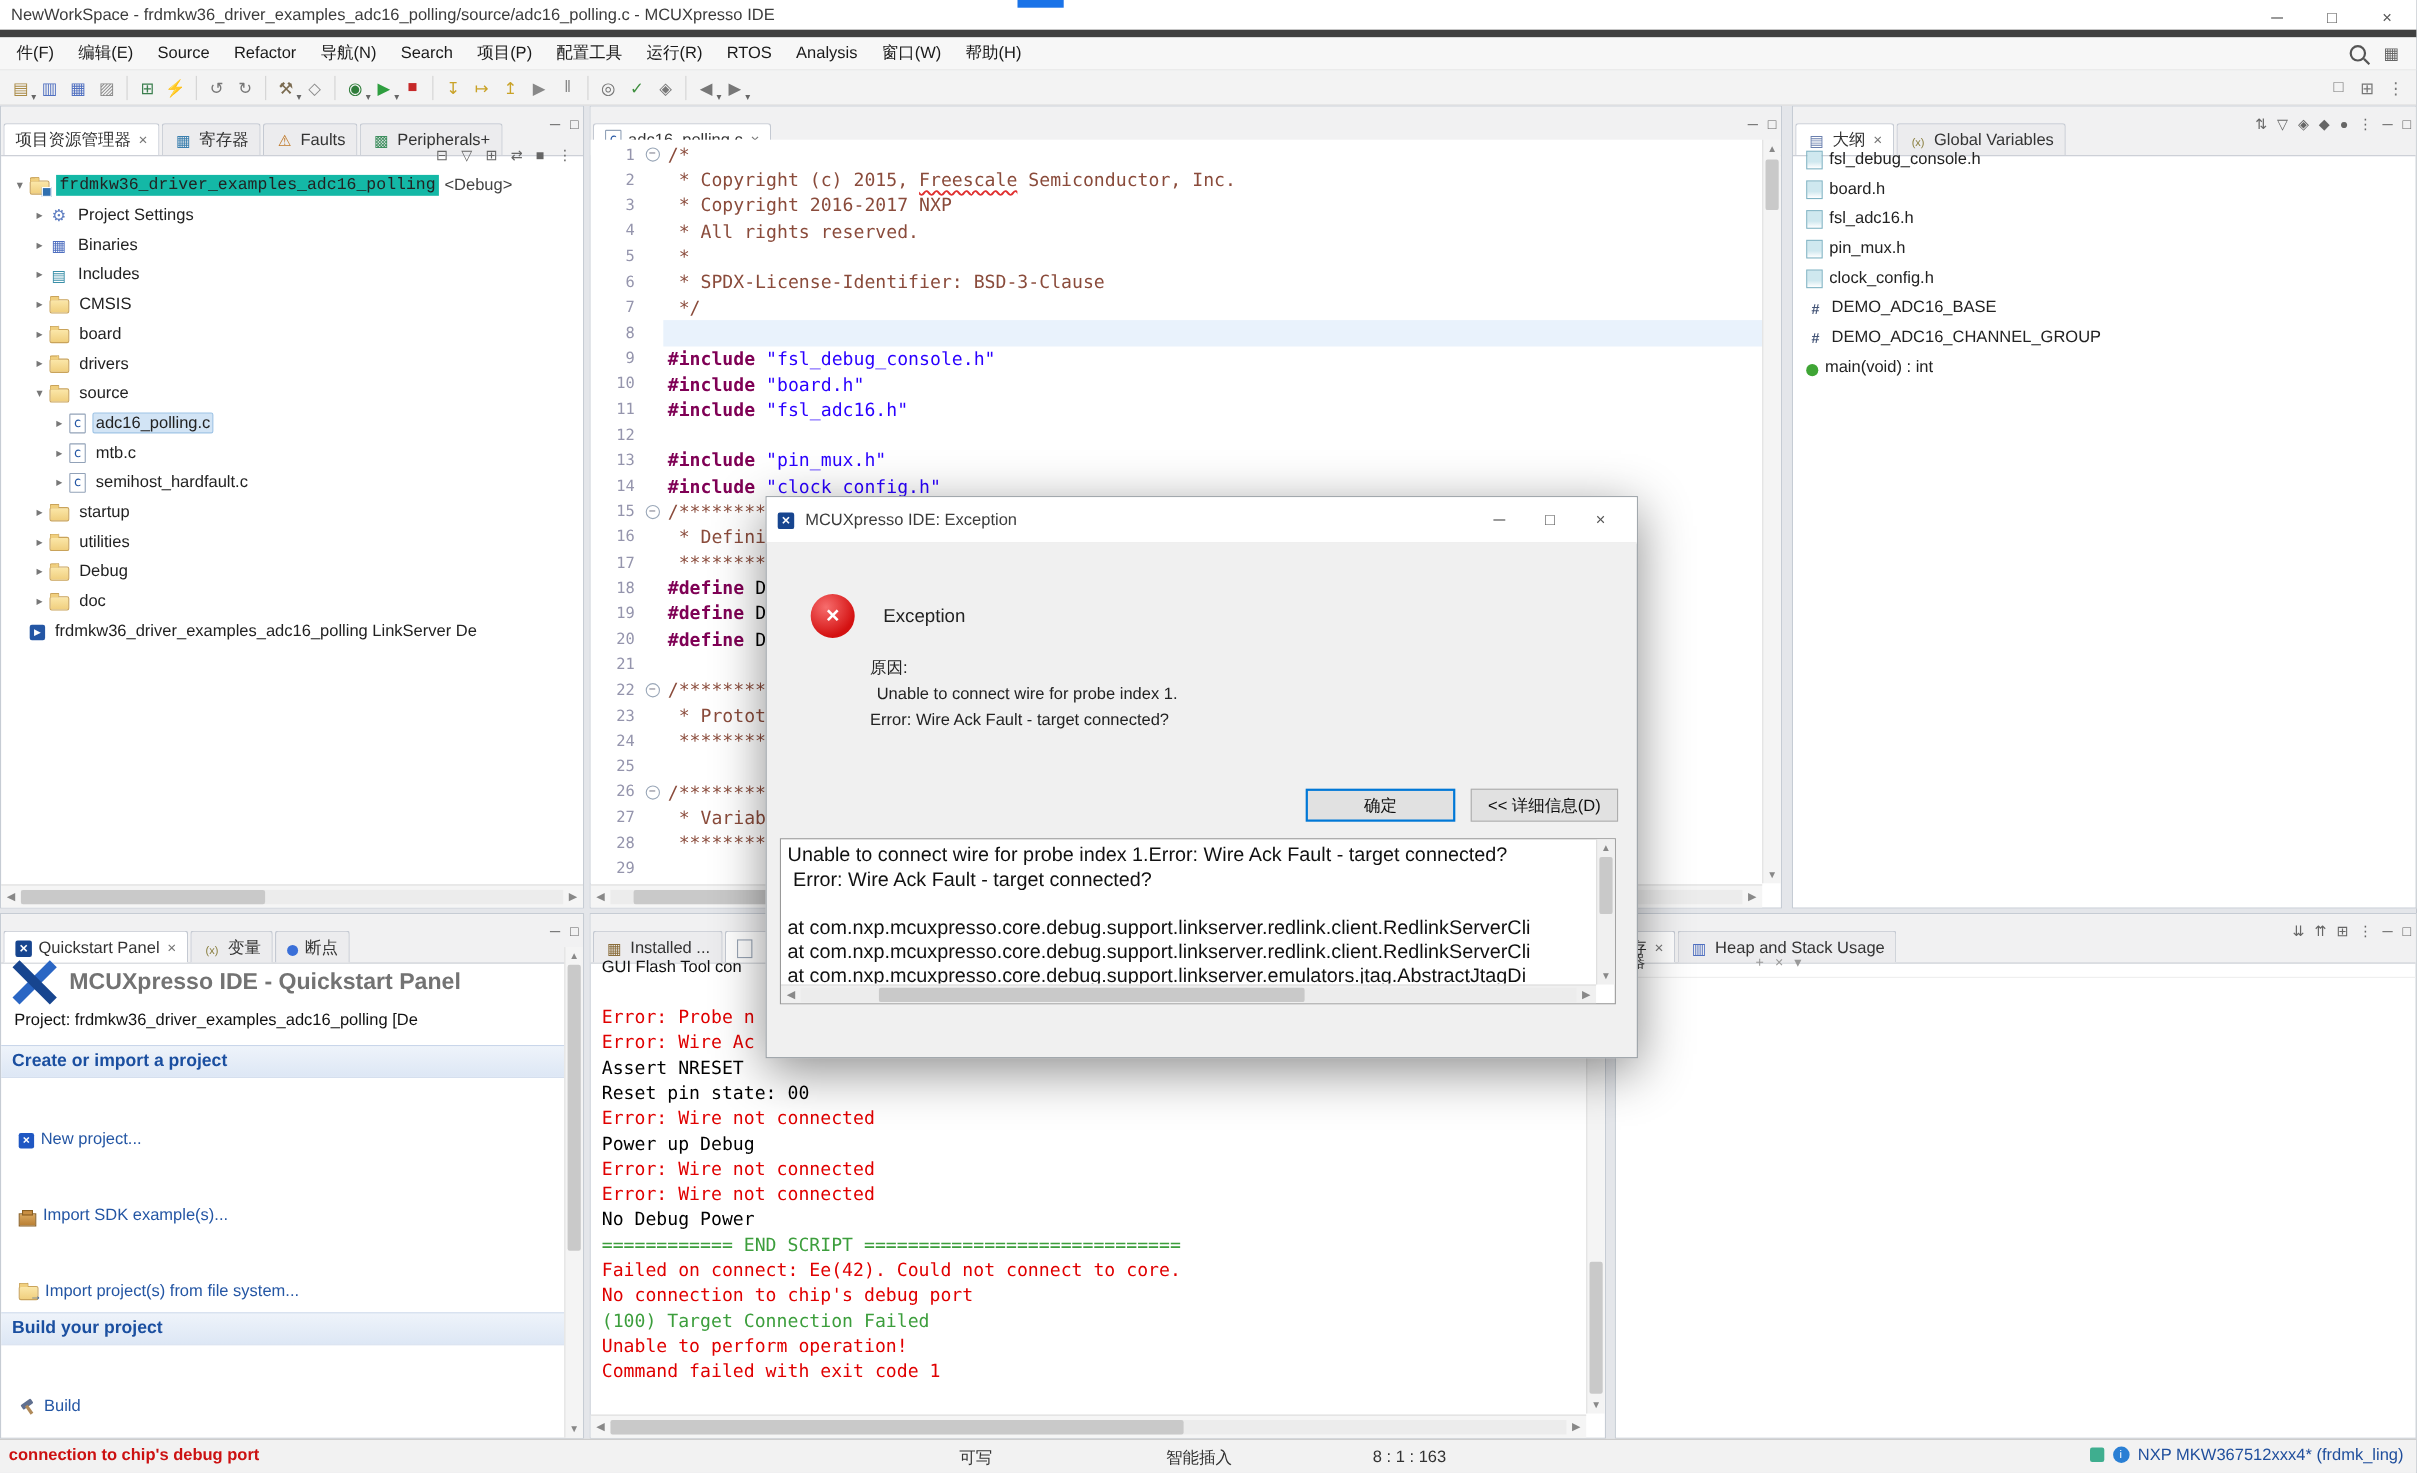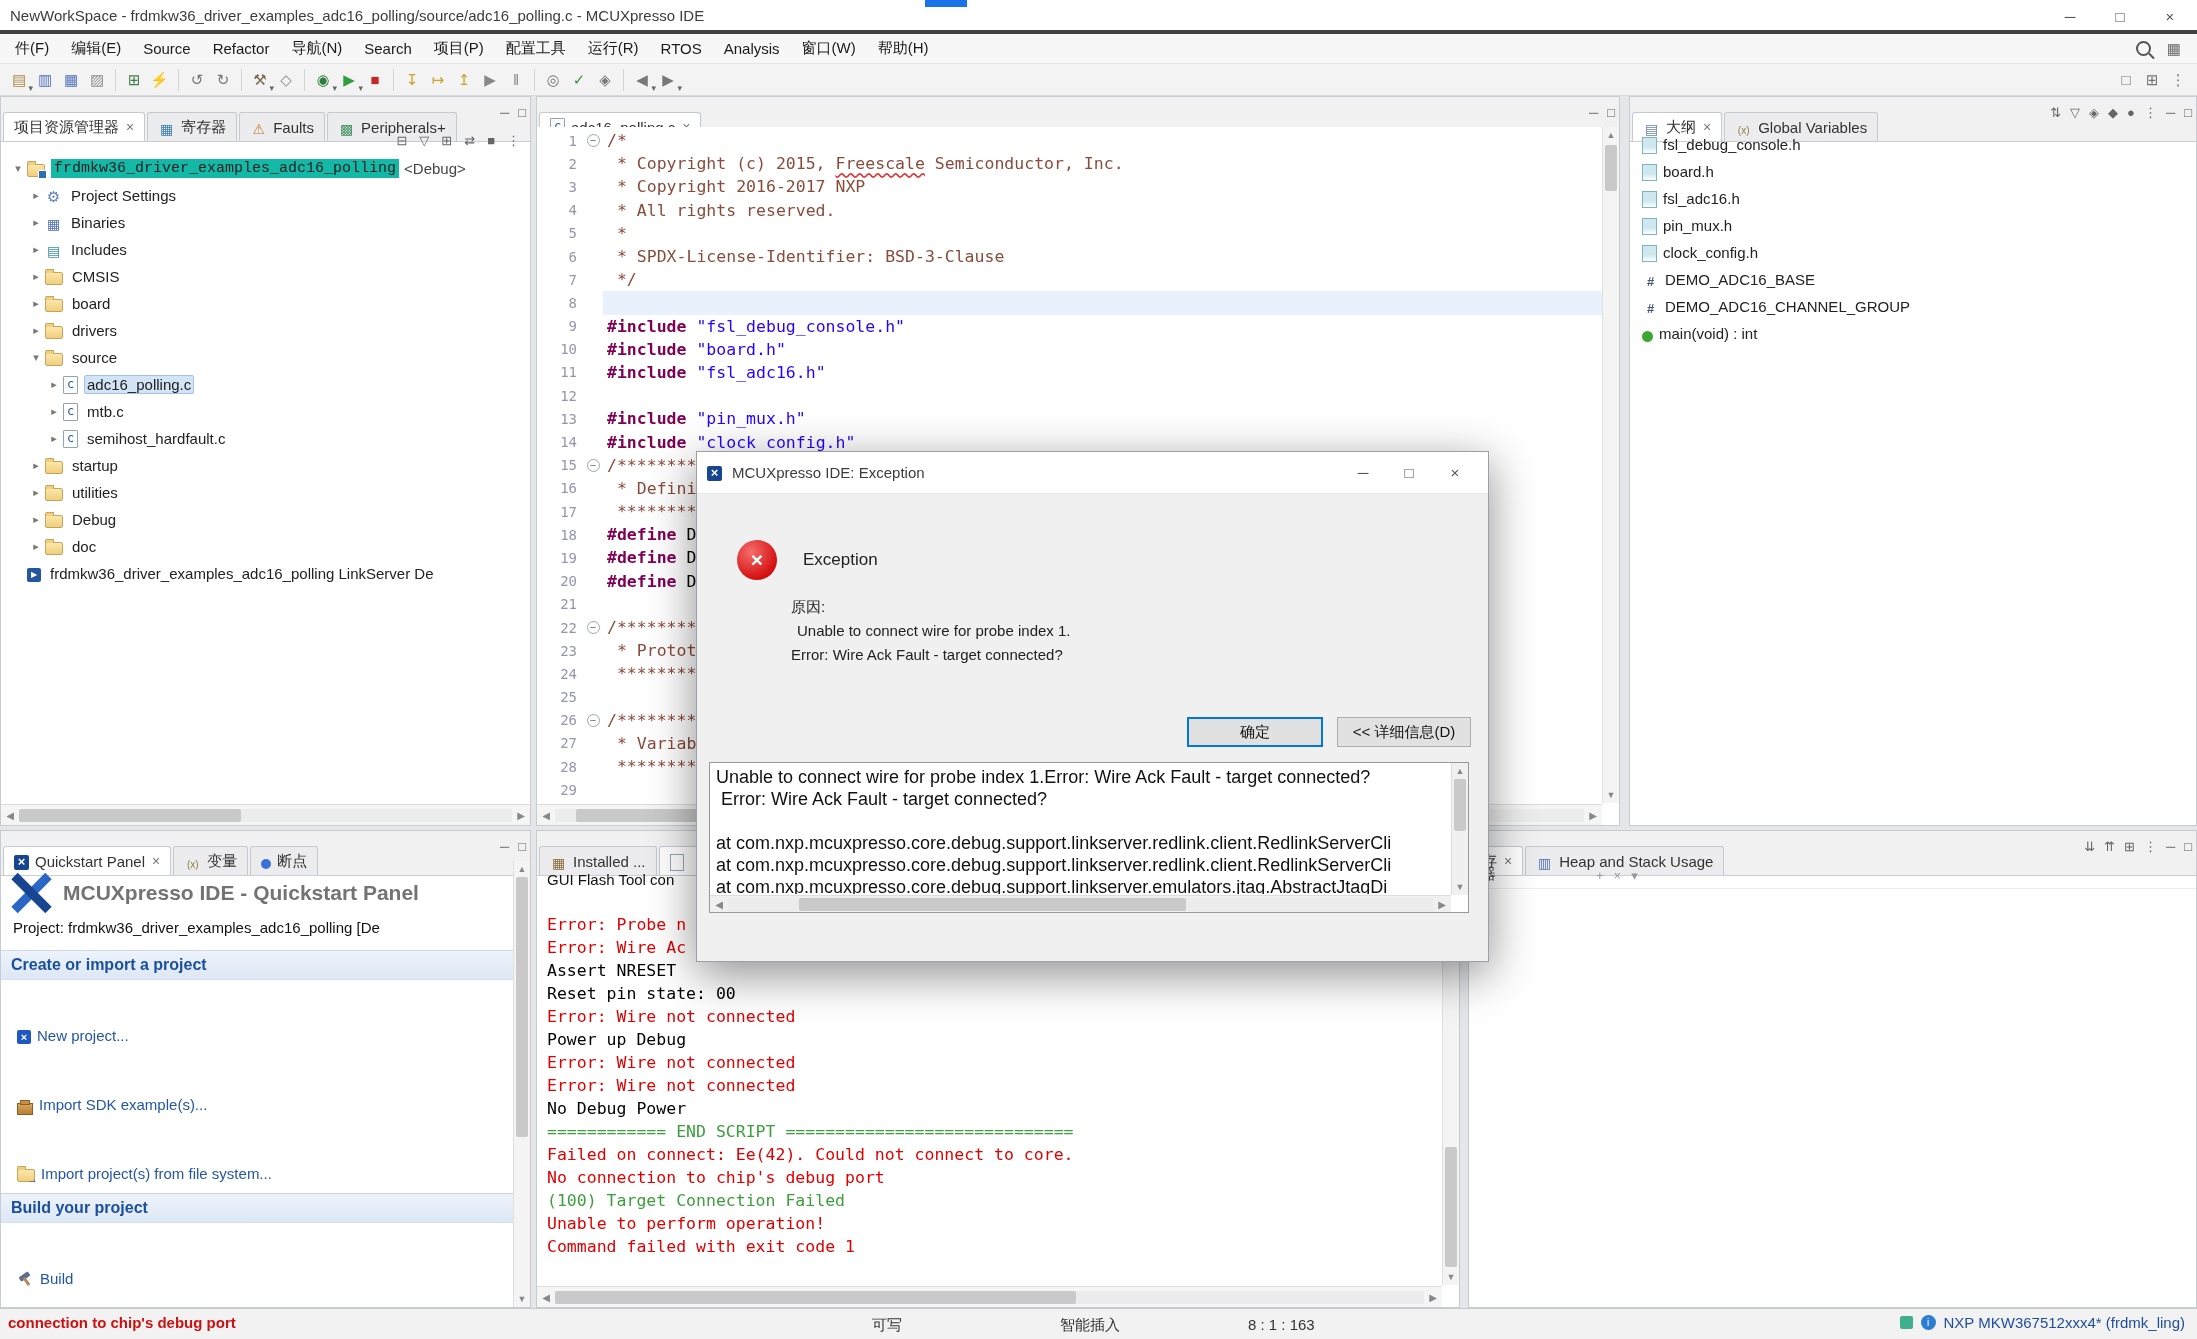--- a/index.html
+++ b/index.html
@@ -1,19 +1,19 @@
 <!DOCTYPE html>
 <html><head>
 <meta charset="utf-8">
 <style>
   html,body{margin:0;padding:0;background:#9aa0a8;}
   #app{position:relative;width:2197px;height:1339px;background:#e4e6ea;font-family:"Liberation Sans",sans-serif;font-size:15px;color:#222;overflow:hidden;}
 
   
-  .titlebar{position:absolute;left:0;top:0;right:0;height:34px;background:#fff;border-bottom:4px solid #404040;display:flex;align-items:center;padding:0 10px;box-sizing:border-box;}
+  .titlebar{position:absolute;left:0;top:0;right:0;height:34px;background:#fff;border-bottom:7px solid #404040;display:flex;align-items:center;padding:0 10px;box-sizing:border-box;}
   .titlebar .title{color:#3c3c3c;font-size:15px;white-space:nowrap;}
   .notif-strip{position:absolute;left:925px;top:0;width:42px;height:7px;background:#1a73e8;}
   .win-controls{position:absolute;right:2px;top:0;display:flex;}
   .win-controls span{width:50px;height:33px;display:flex;align-items:center;justify-content:center;color:#555;font-size:15px;}
   .menubar{position:absolute;top:34px;height:30px;left:0;right:0;background:#f7f7f7;display:flex;align-items:center;padding-left:4px;border-bottom:1px solid #e6e6e6;box-sizing:border-box;}
   .menu-item{padding:0 11px;height:100%;display:flex;align-items:center;color:#1a1a1a;white-space:nowrap;}
   .menubar-right{margin-left:auto;display:flex;align-items:center;gap:16px;padding-right:16px;color:#666;}
   .icon-search{width:11px;height:11px;border:2px solid #555;border-radius:50%;position:relative;display:inline-block;}
   .icon-search::after{content:"";position:absolute;width:7px;height:2px;background:#555;transform:rotate(45deg);right:-6px;bottom:-3px;}
   .toolbar{position:absolute;top:64px;height:32px;left:0;right:0;background:#f3f3f3;border-bottom:1px solid #d9d9d9;display:flex;align-items:center;padding:0 6px;box-sizing:border-box;}

